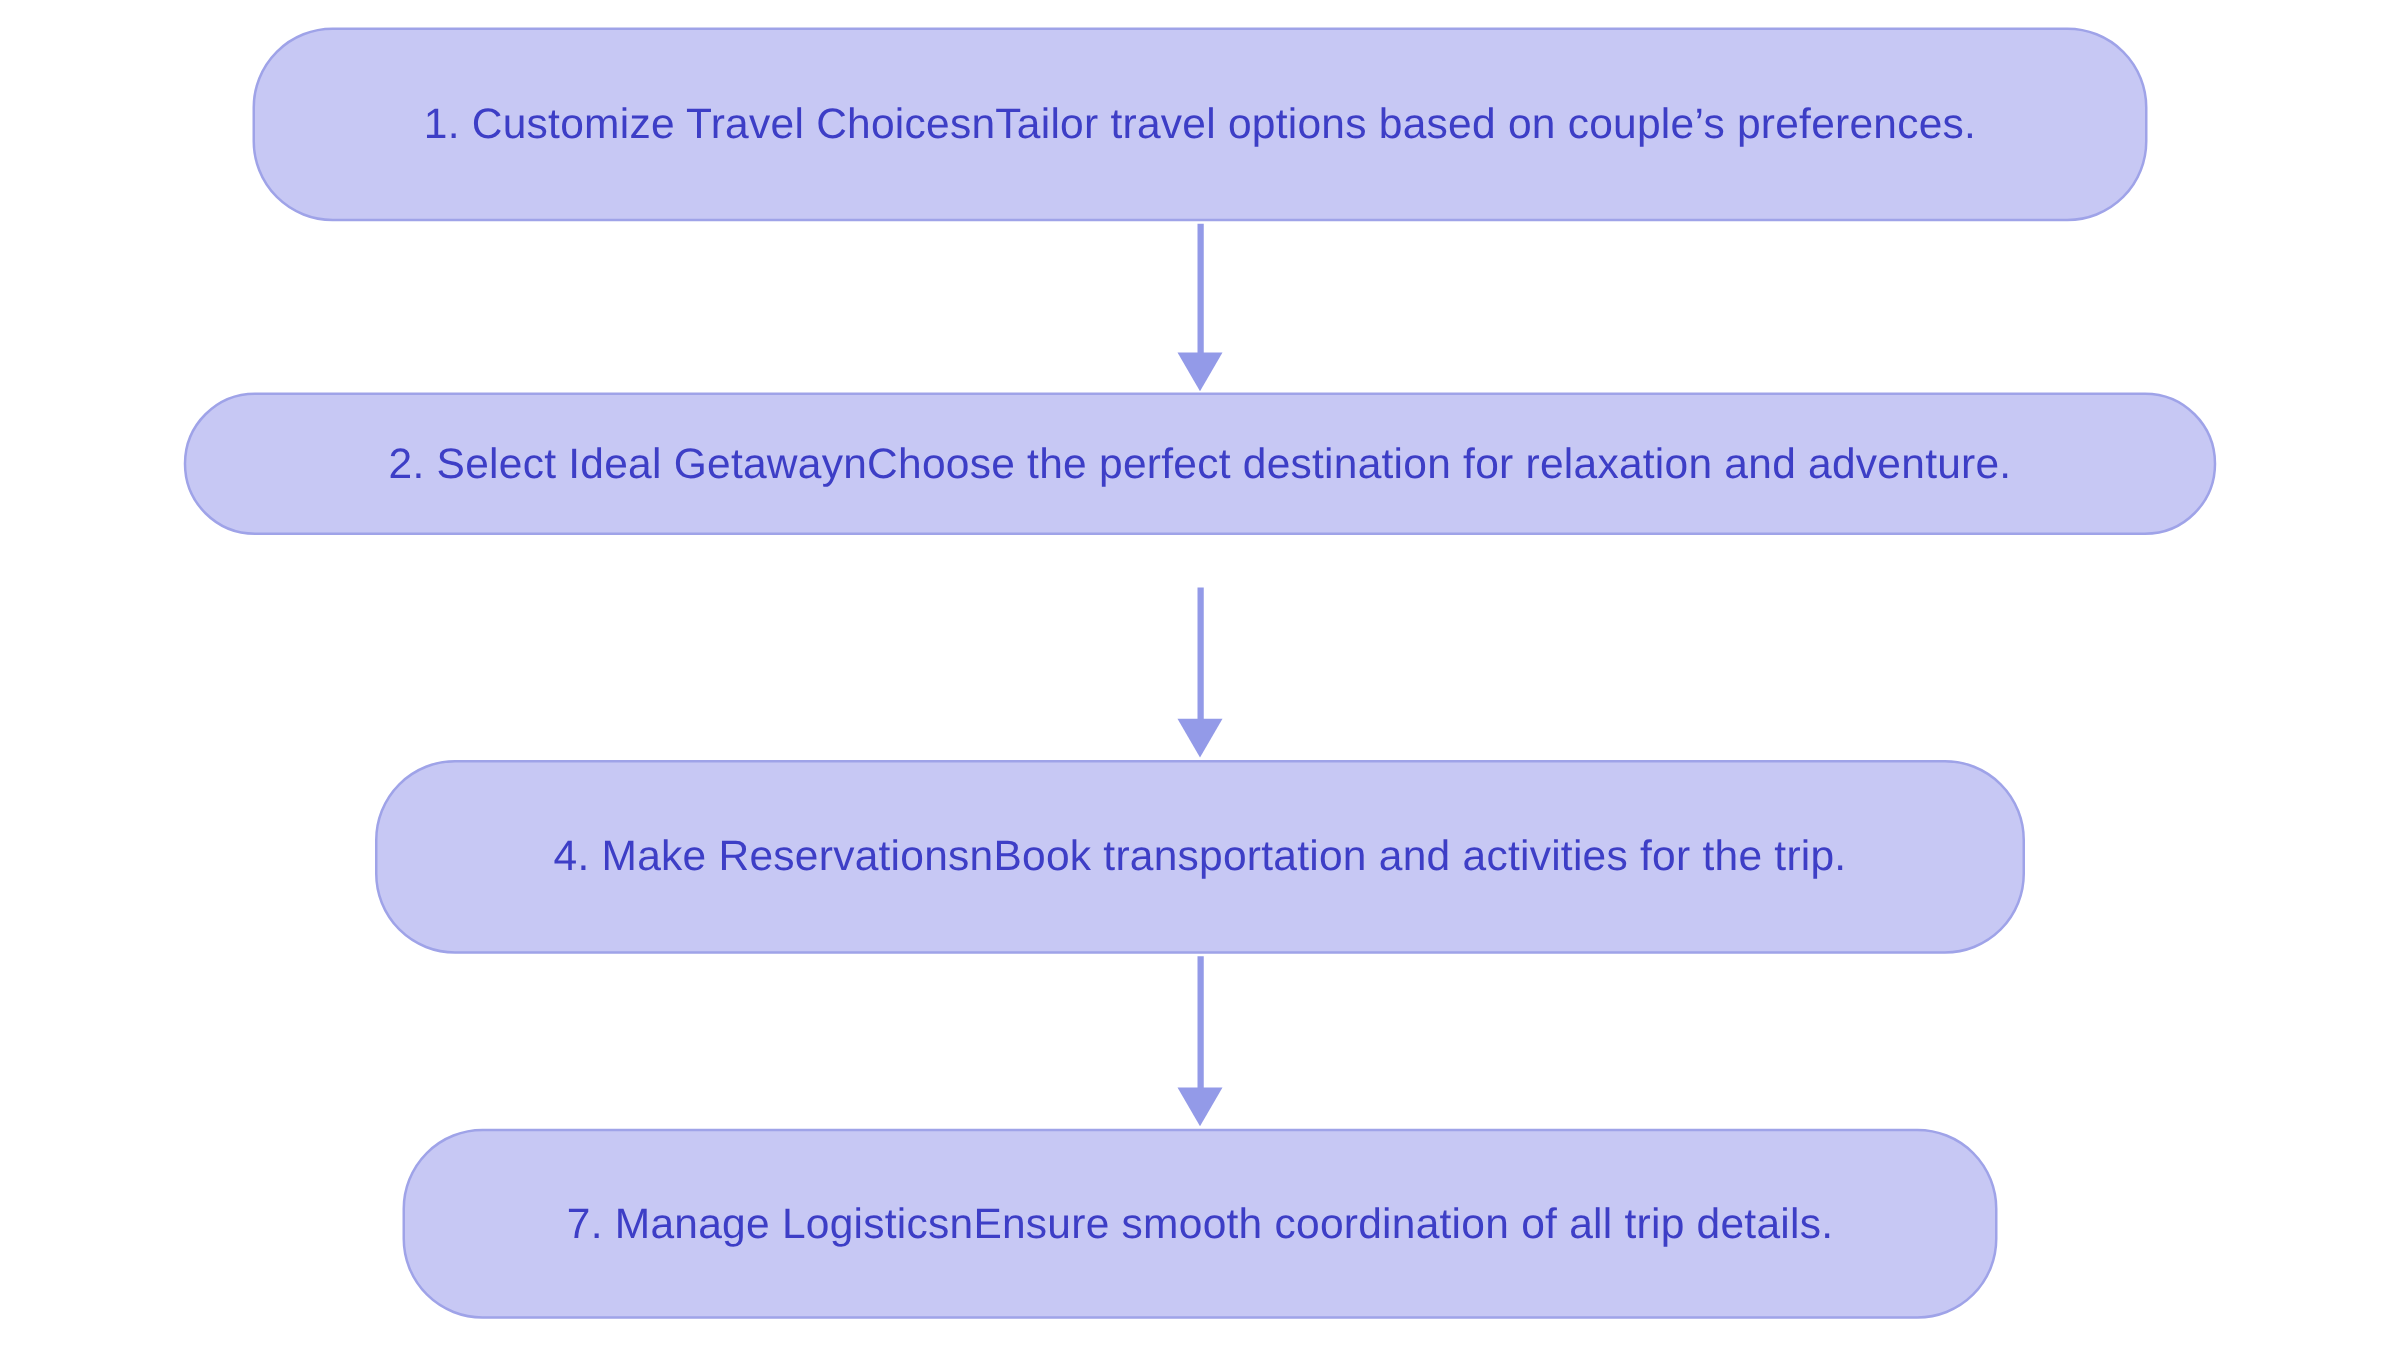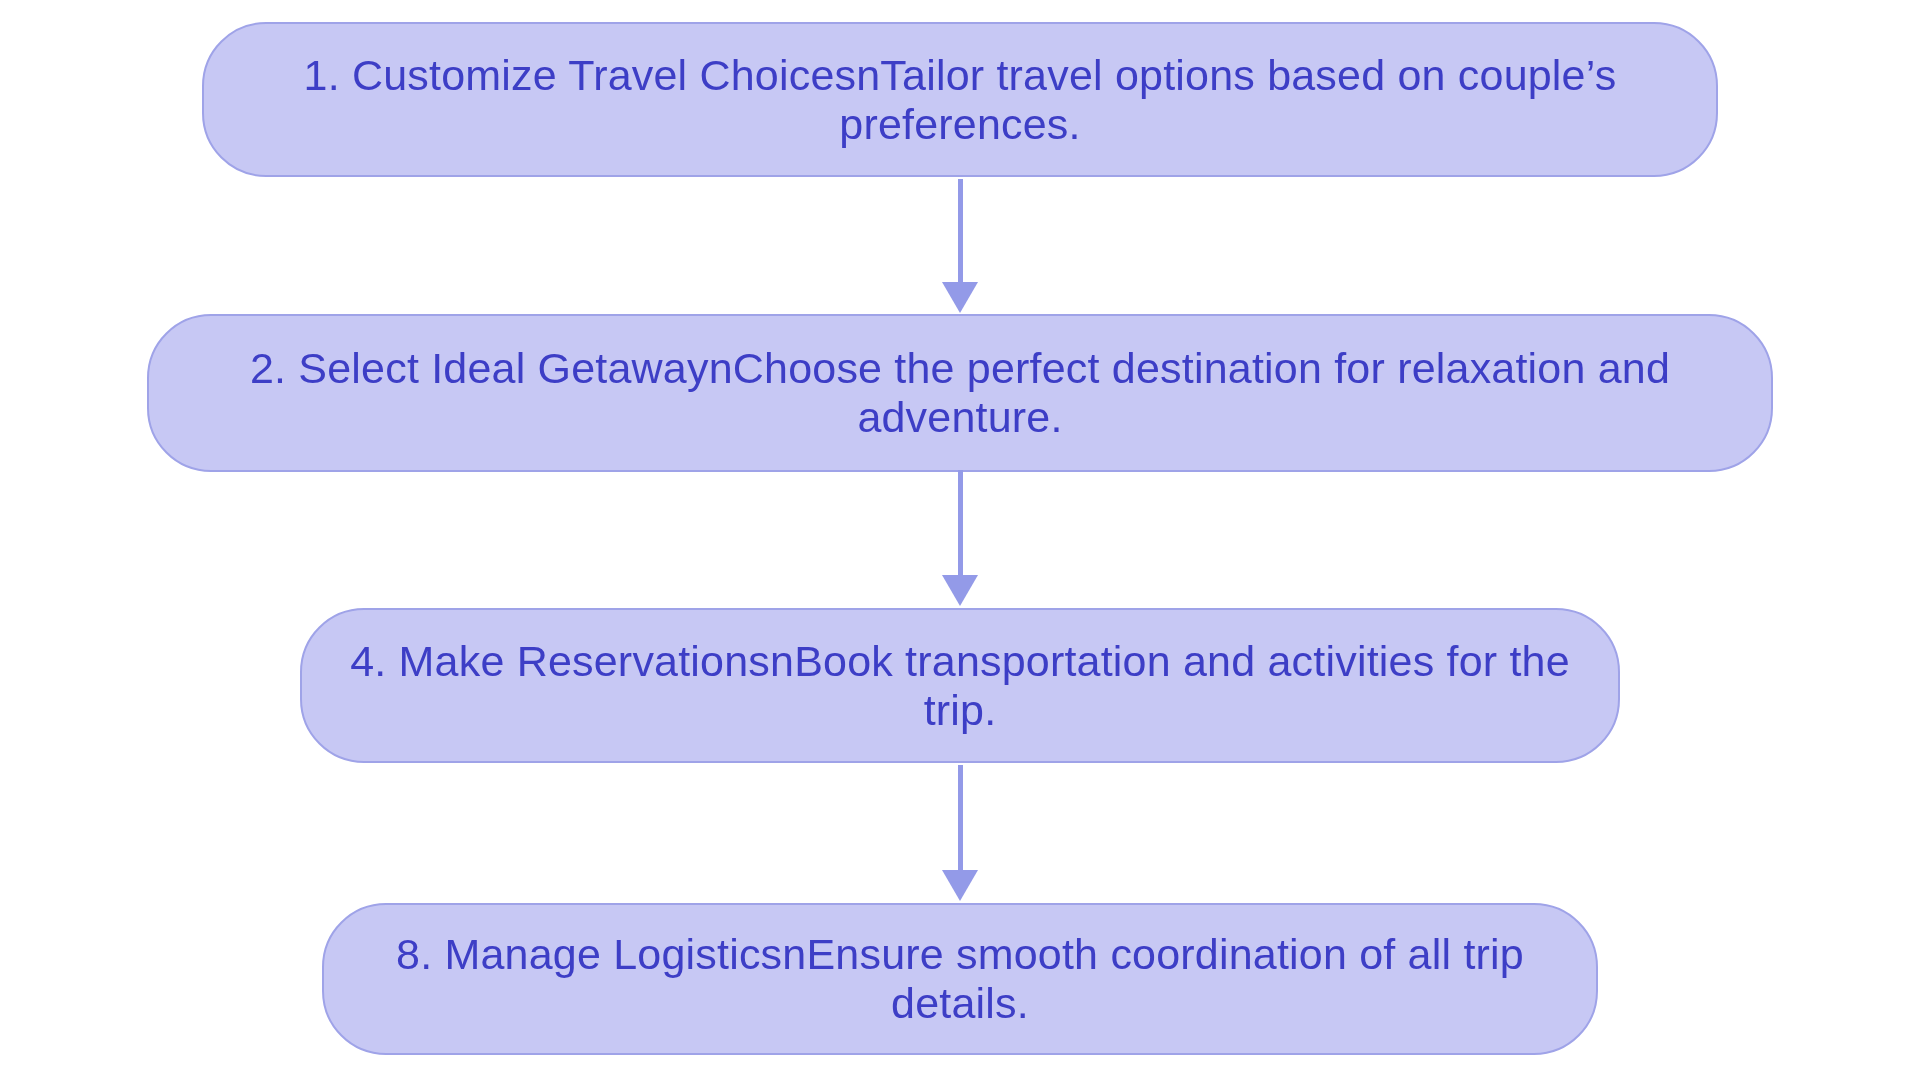--- a/index.html
+++ b/index.html
@@ -24,27 +24,27 @@
   .flow-node {
     position: absolute;
     background: var(--node-fill);
     border: 2px solid var(--node-border);
     border-radius: 64px;
     display: flex;
     align-items: center;
     justify-content: center;
     text-align: center;
     color: var(--node-text);
-    font-size: 43px;
+    font-size: 34px;
     letter-spacing: 0.2px;
     padding: 0 40px;
   }
   .flow-node span { display: inline-block; }
   #node-1 { left: 202px; top:  22px; width: 1516px; height: 155px; }
-  #node-2 { left: 147px; top: 314px; width: 1626px; height: 158px; }
+  #node-2 { left: 147px; top: 314px; width: 1626px; height: 114px; }
   #node-3 { left: 300px; top: 608px; width: 1320px; height: 155px; }
   #node-4 { left: 322px; top: 903px; width: 1276px; height: 152px; }
   .arrow {
     position: absolute;
     left: 942px;
     width: 36px;
   }
   #arrow-1 { top: 179px; height: 134px; }
   #arrow-2 { top: 470px; height: 136px; }
   #arrow-3 { top: 765px; height: 136px; }
@@ -92,16 +92,16 @@
   <div class="flow-node" id="node-3">
     <span>4. Make ReservationsnBook transportation and activities for the trip.</span>
   </div>
 
   <div class="arrow" id="arrow-3">
     <div class="stem"></div>
     <div class="head"></div>
   </div>
 
   <div class="flow-node" id="node-4">
-    <span>8. Manage LogisticsnEnsure smooth coordination of all trip details.</span>
+    <span>7. Manage LogisticsnEnsure smooth coordination of all trip details.</span>
   </div>
 
 </div>
 
 </body></html>

